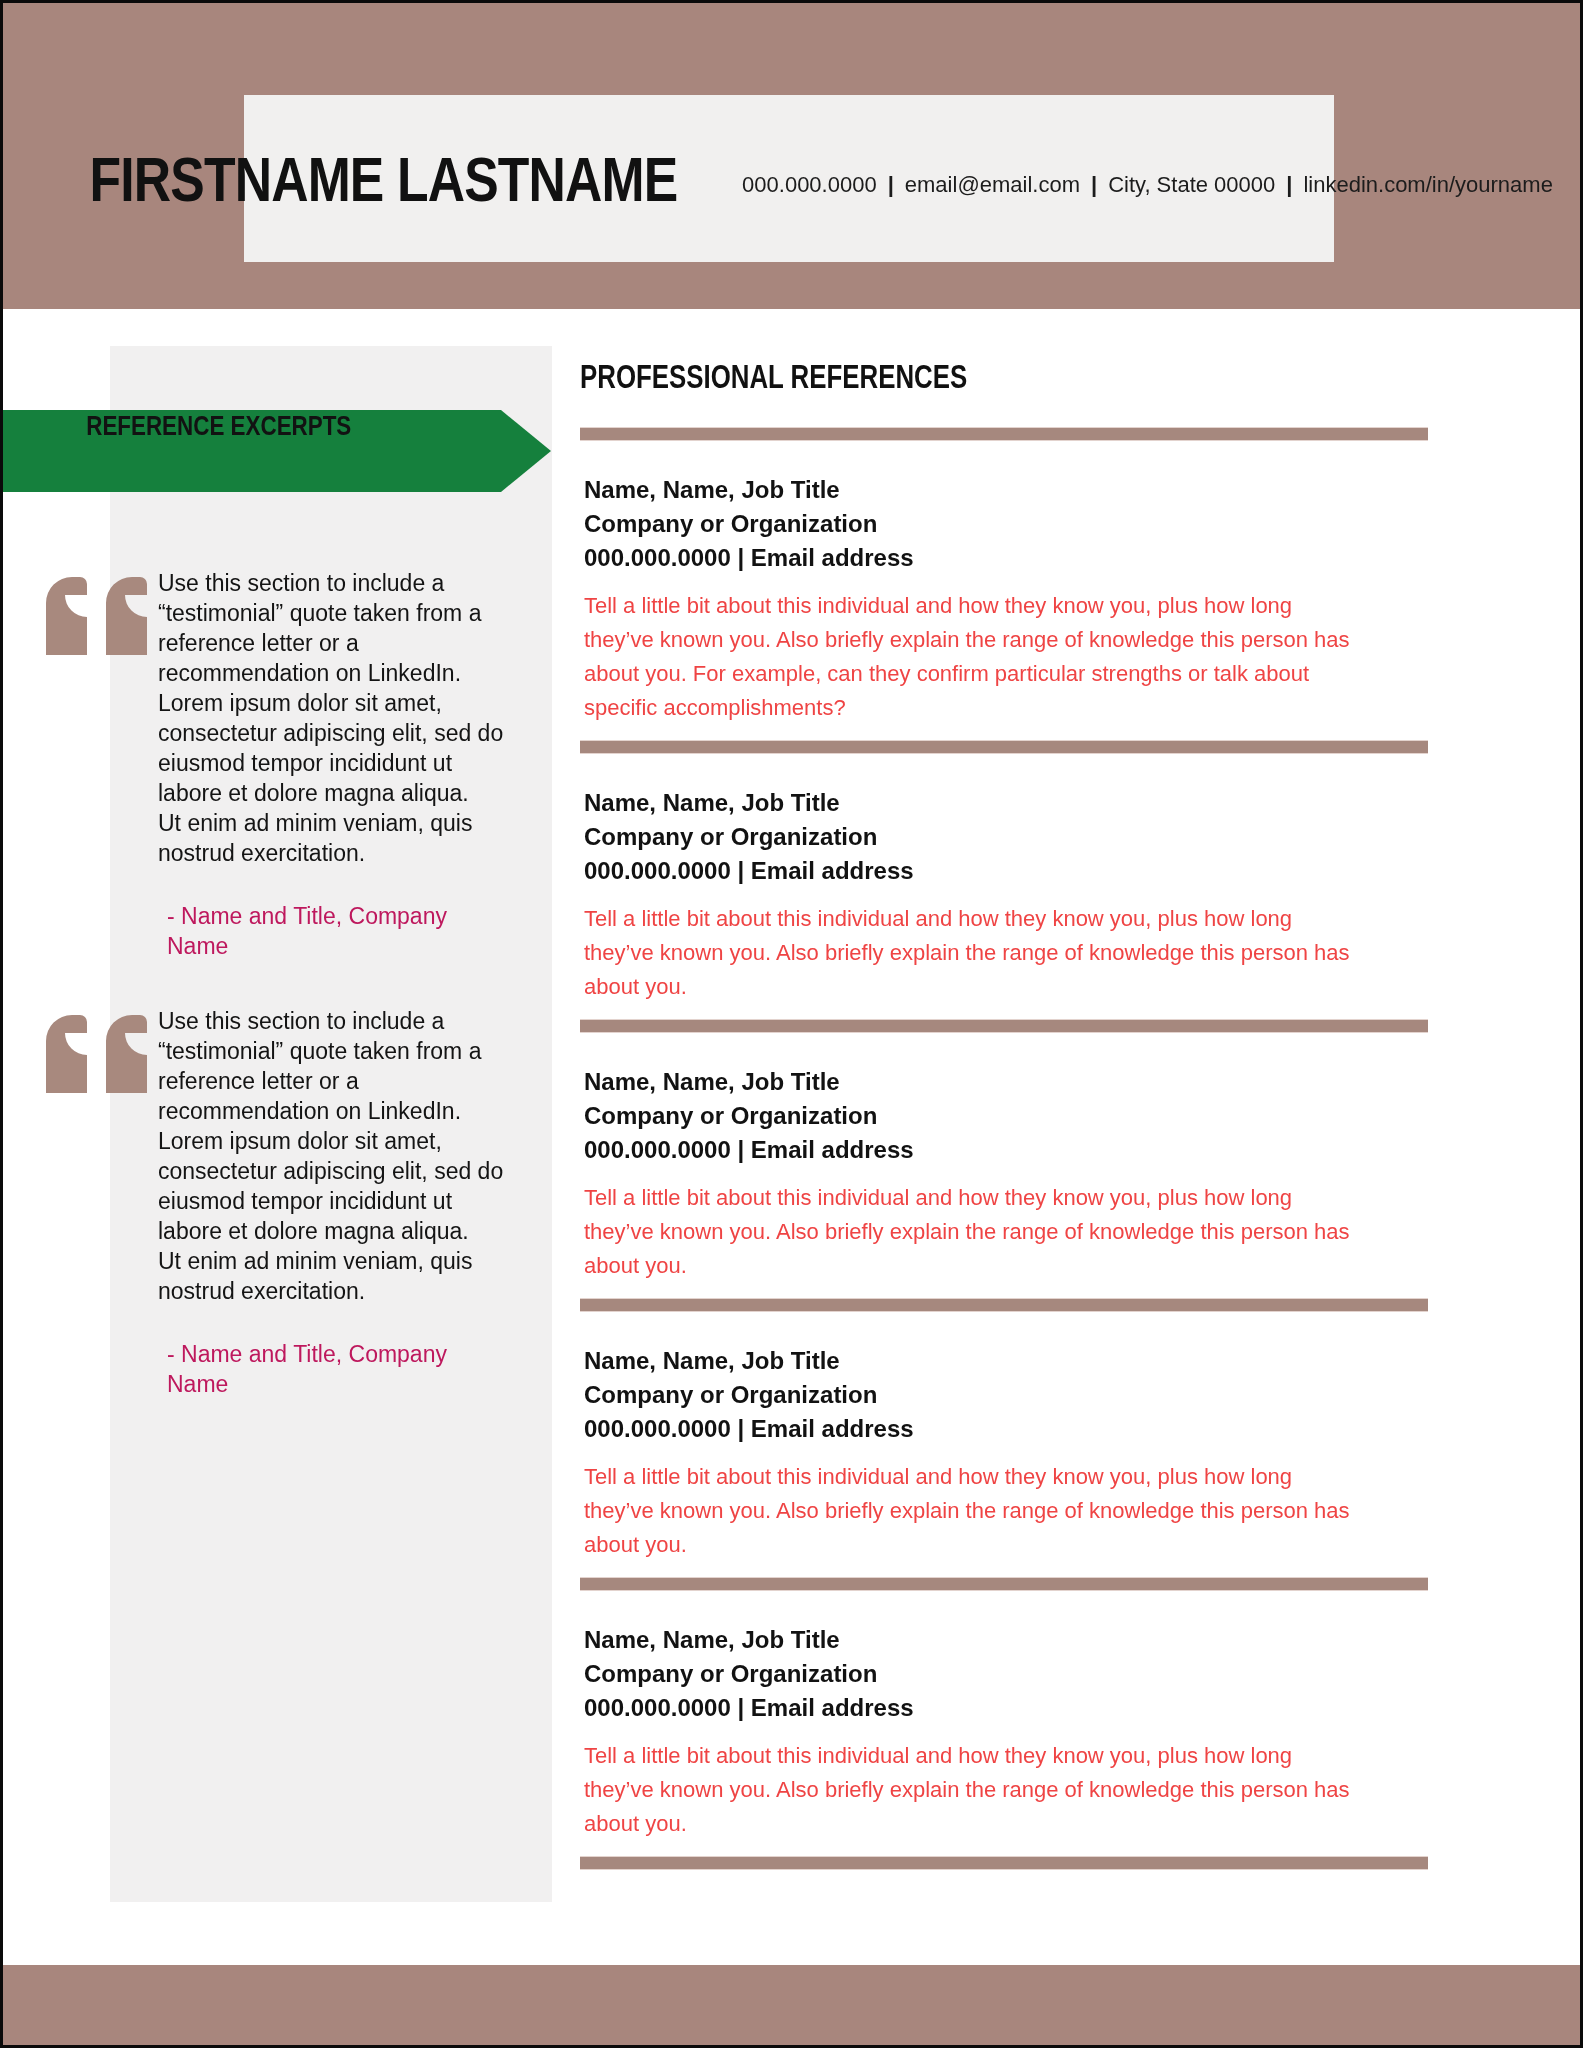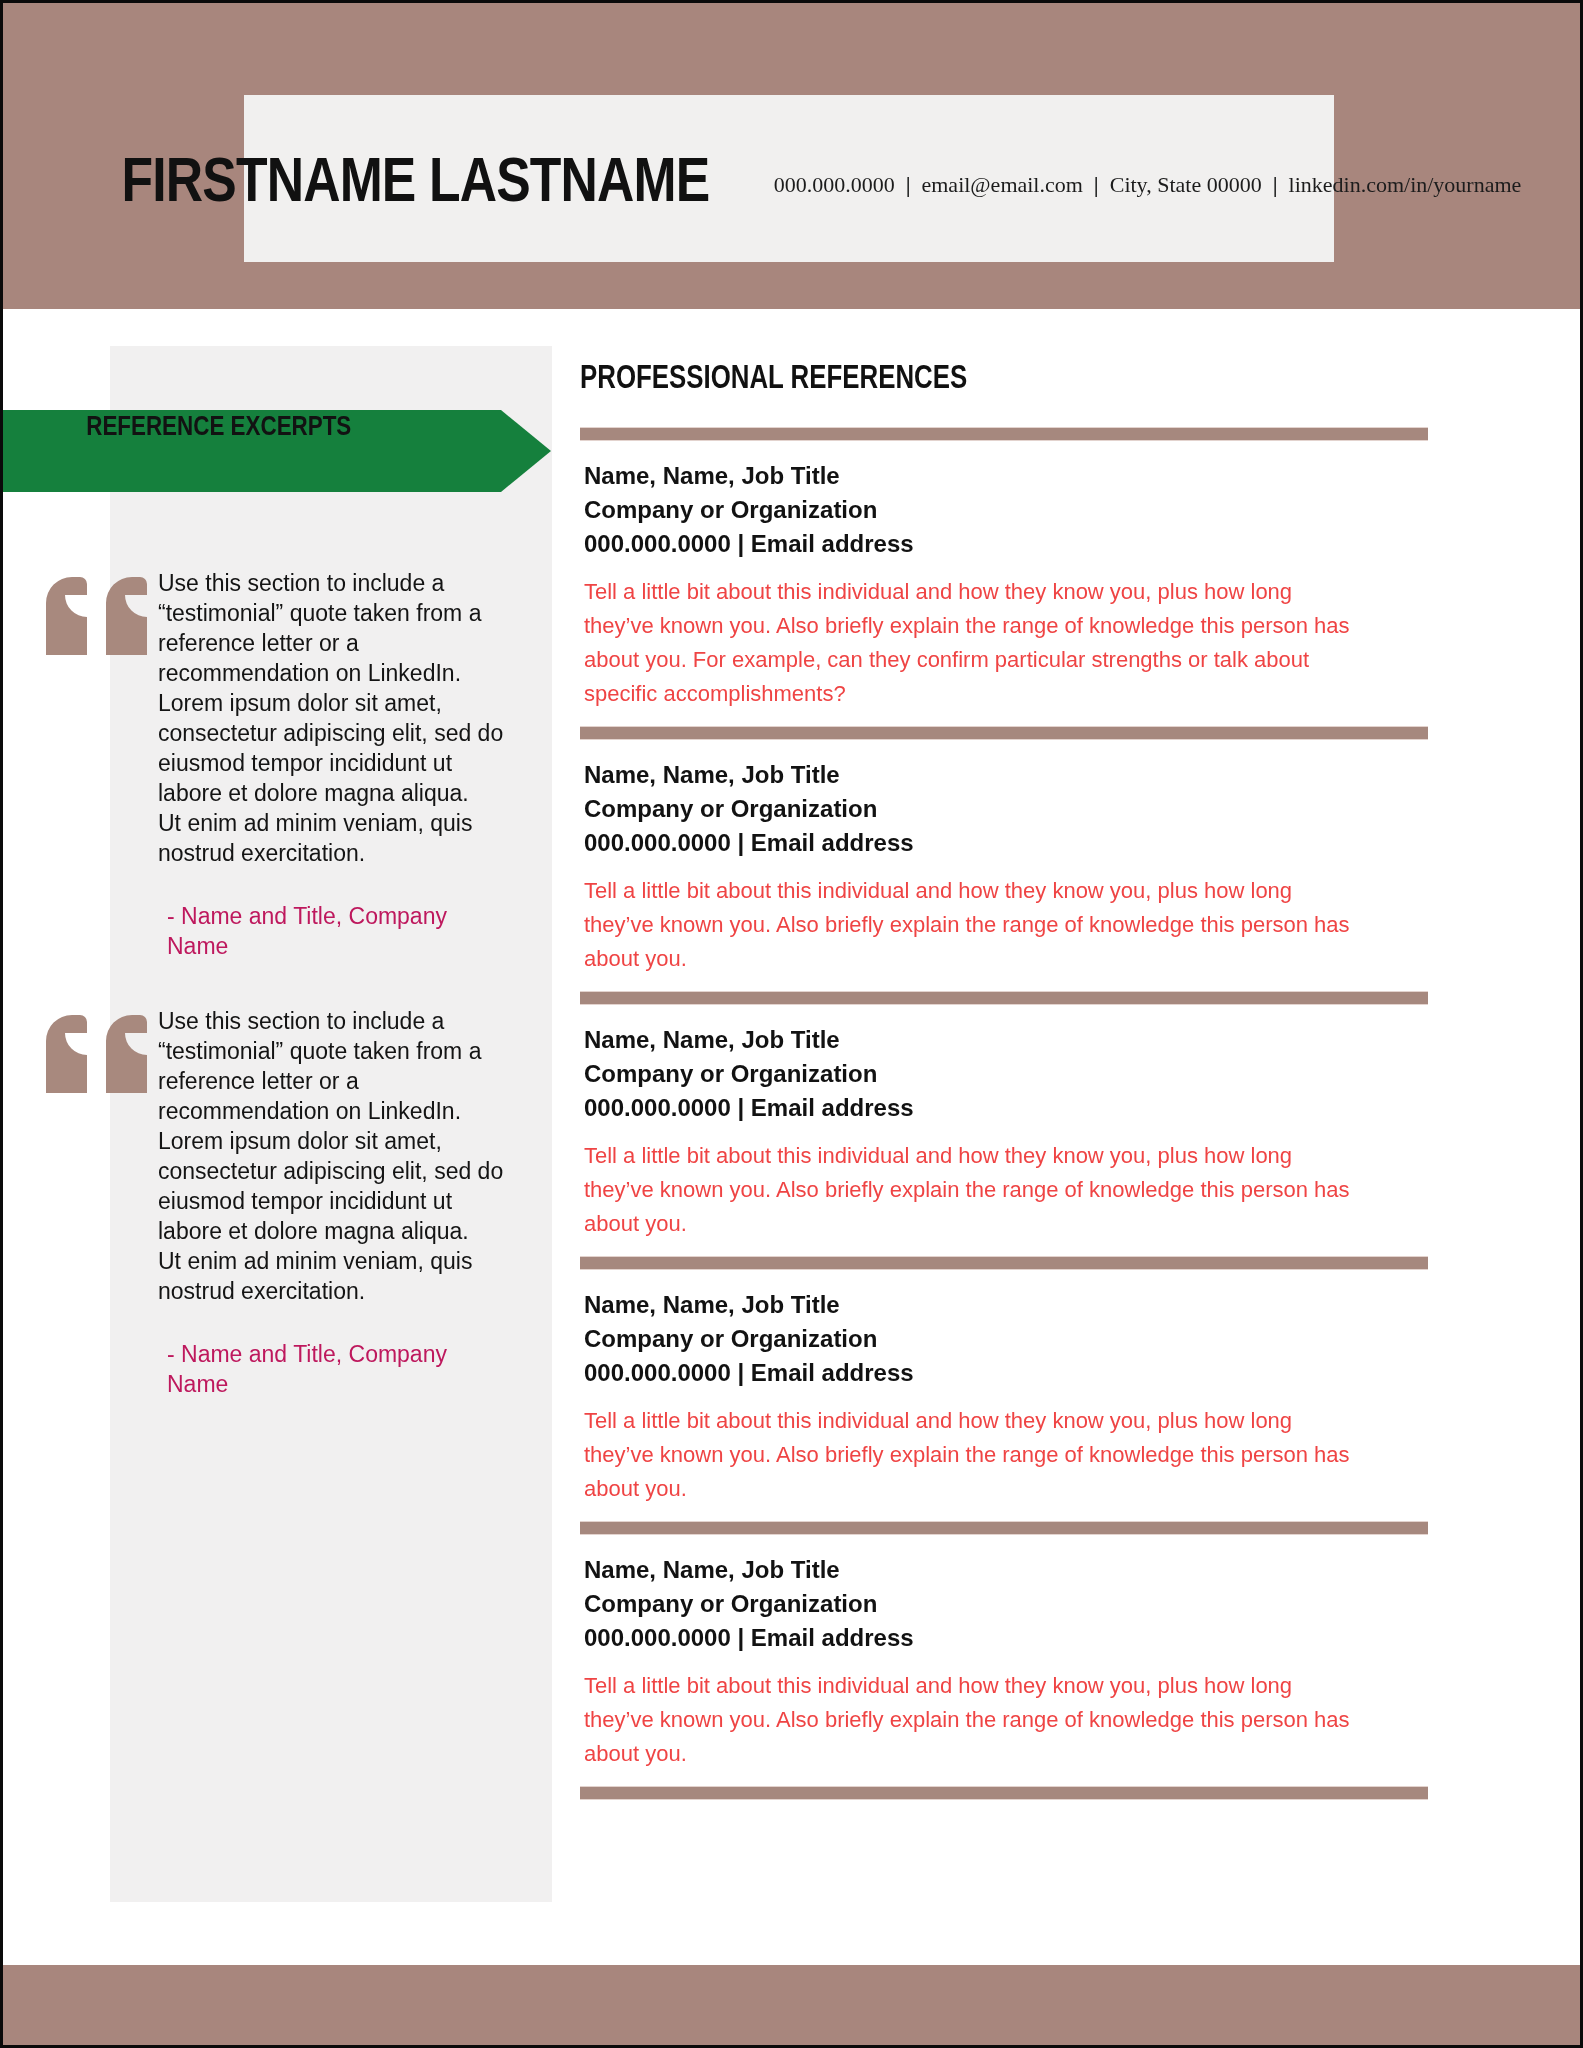--- a/index.html
+++ b/index.html
@@ -18,21 +18,21 @@
   .header-card{
     position:absolute;left:241px;top:92px;width:1090px;height:167px;
     background:#F1F0EF;
     display:flex;flex-direction:row;align-items:center;justify-content:center;
   }
   .candidate-name{
     font-size:63px;font-weight:bold;line-height:64px;white-space:nowrap;
     transform:scaleX(0.82);transform-origin:50% 50%;
     letter-spacing:-1px;color:#111;
   }
-  .contact-line{margin-top:12px;font-size:22px;color:#1c1c1c;white-space:nowrap;font-family:Liberation Serif, serif;}
+  .contact-line{margin-top:12px;font-size:22px;color:#1c1c1c;white-space:nowrap;}
   .contact-line .sep{font-weight:bold;padding:0 11px;}
   
   .sidebar-panel{position:absolute;left:107px;top:343px;width:442px;height:1556px;background:#F1F0F0;}
   .ribbon{
     position:absolute;left:0;top:407px;width:550px;height:82px;
     background:#15803d;
     clip-path:polygon(0 0,498px 0,548px 50%,498px 100%,0 100%);
     display:flex;align-items:flex-start;
   }
   .ribbon-label{
@@ -56,21 +56,21 @@
   .quote-attr.q1{top:898px;}
   .quote-attr.q2{top:1336px;}
   
   .main-col{position:absolute;left:577px;top:353px;width:848px;}
   .section-title{
     font-size:34px;font-weight:bold;line-height:40px;white-space:nowrap;
     transform:scaleX(0.76);transform-origin:0 50%;
     margin:0 0 31px 0;color:#111;
   }
   .divider{height:12px;background:#A6887E;border-top:1px solid #E3D3CE;border-bottom:1px solid #E3D3CE;}
-  .entry{margin:18px 0 15px 4px;}
+  .entry{margin:32px 0 15px 4px;}
   .entry .hline{font-size:24px;line-height:34px;font-weight:bold;color:#121212;}
   .entry .desc{
     margin-top:14px;font-size:22px;line-height:34px;
     white-space:pre-line;color:#ef4444;
   }
   
   .footer-band{position:absolute;left:0;right:0;bottom:0;height:80px;background:#A8867D;}
 </style>
 </head>
 <body>

